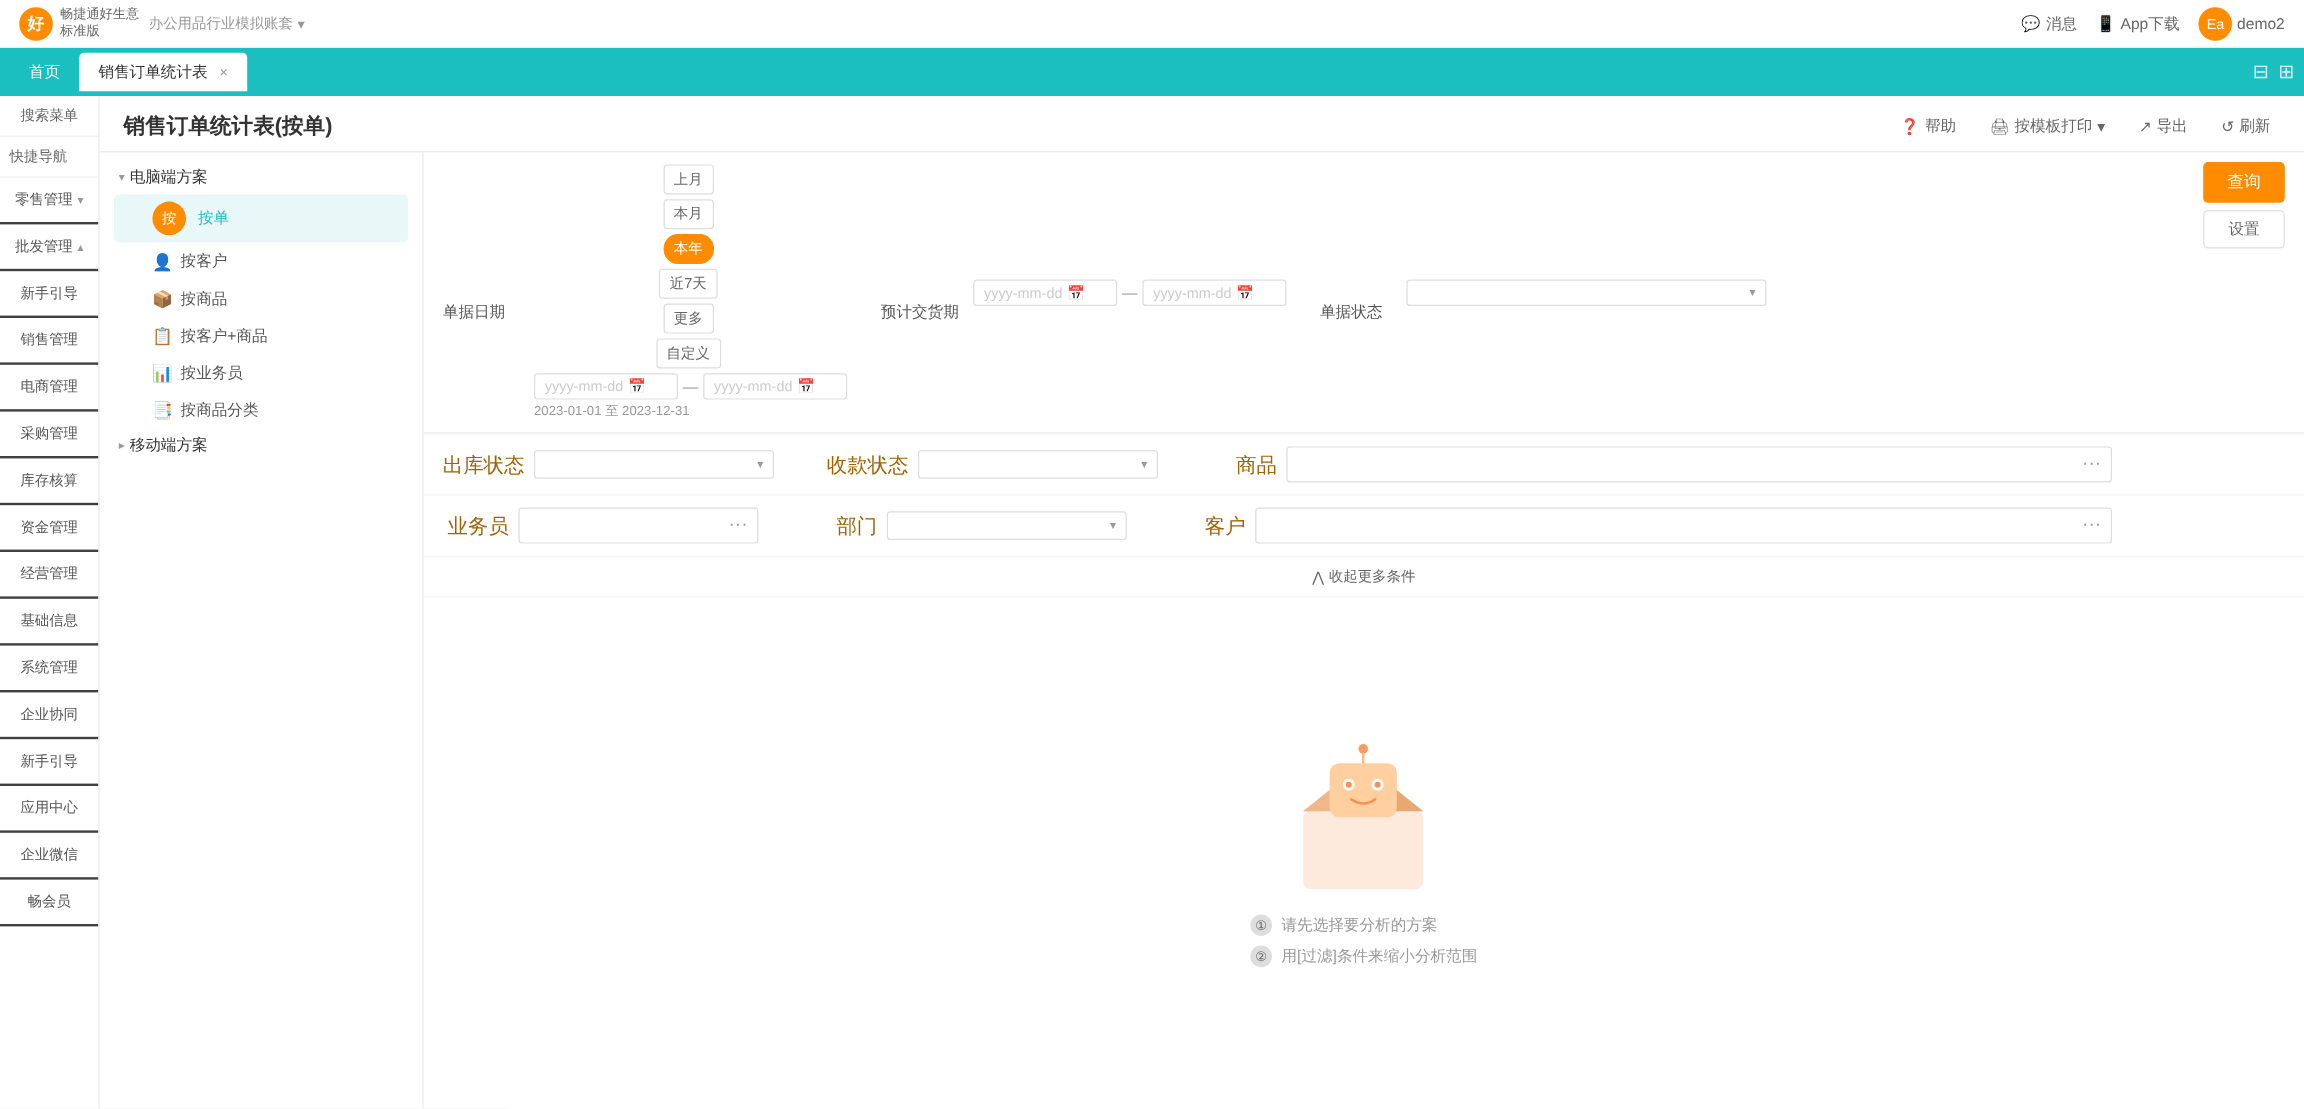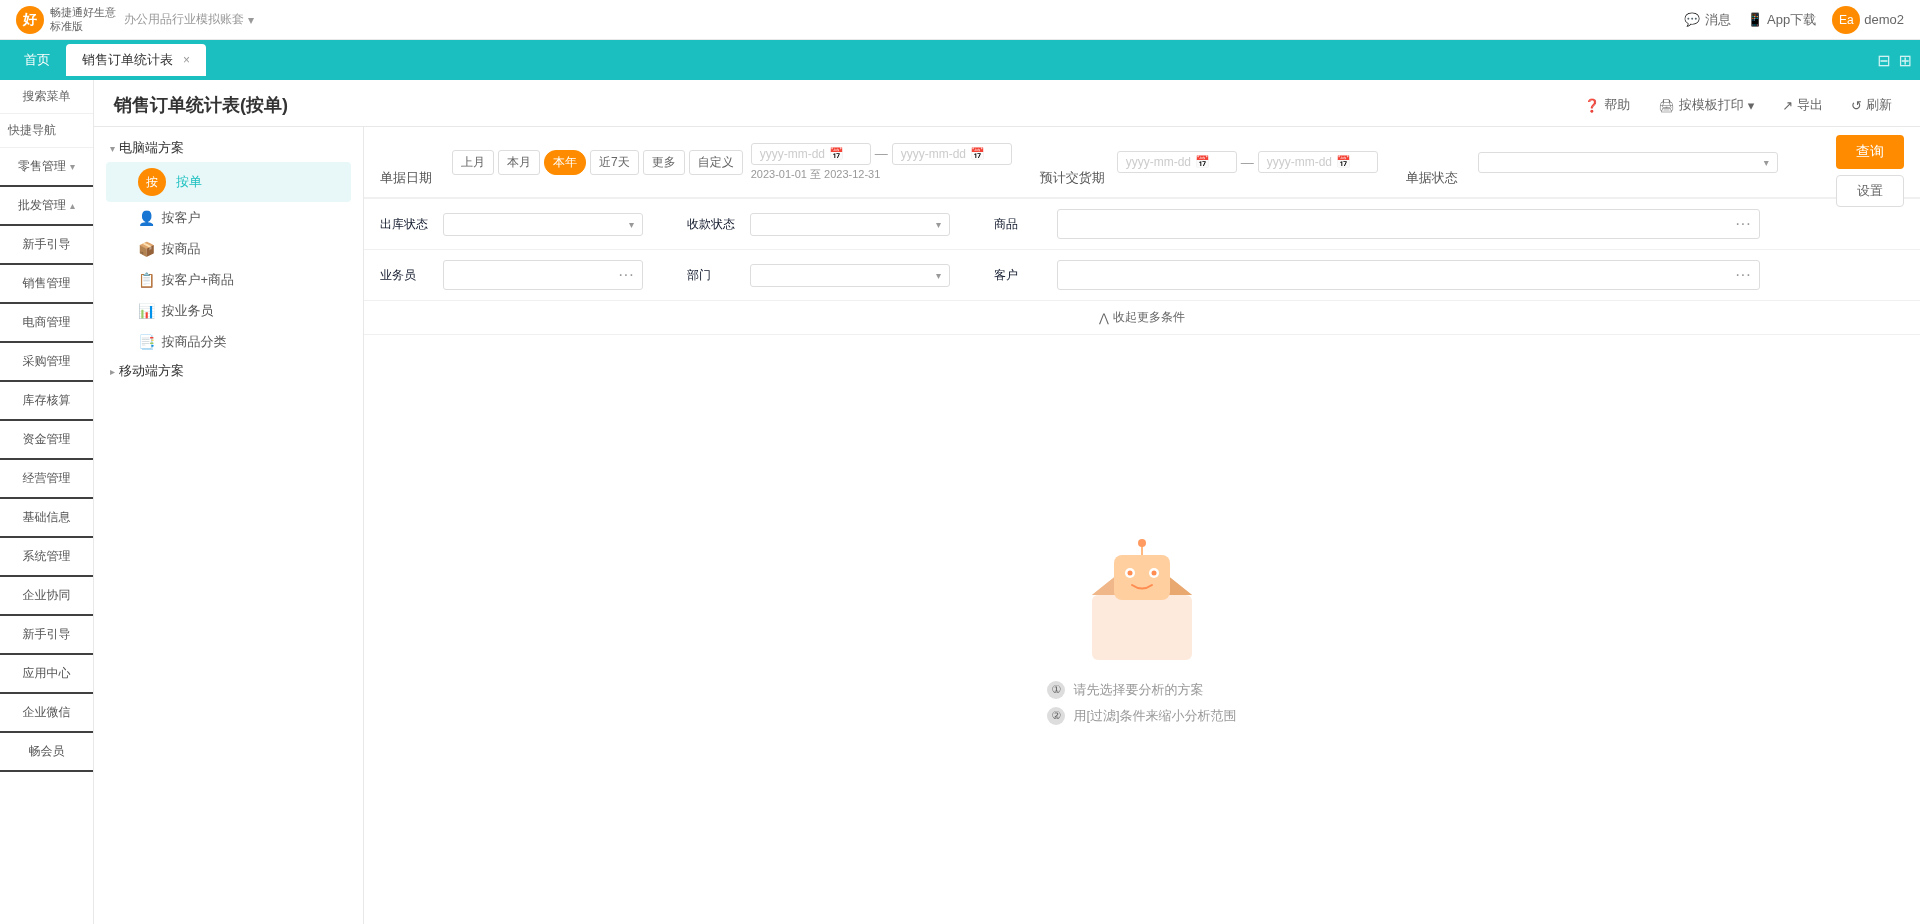--- a/index.html
+++ b/index.html
@@ -23,21 +23,21 @@
     .tab-item.home { background: transparent; color: white; }
     .tab-item.active { background: #fff; color: #333; }
     .tab-close { font-size: 12px; color: #999; cursor: pointer; margin-left: 4px; }
     .tab-controls { margin-left: auto; display: flex; gap: 8px; }
     .tab-ctrl-btn { color: white; cursor: pointer; font-size: 16px; opacity: 0.8; }
 
     
     .main-layout { display: flex; flex: 1; overflow: hidden; }
 
     
-    .sidebar { width: 94px; background: #fff; border-right: 1px solid #e8e8e8; display: flex; flex-direction: column; flex-shrink: 0; overflow-y: auto; }
+    .sidebar { width: 83px; background: #fff; border-right: 1px solid #e8e8e8; display: flex; flex-direction: column; flex-shrink: 0; overflow-y: auto; }
     .sidebar-section { border-bottom: 2px solid #404040; }
     .sidebar-item { padding: 10px 0; text-align: center; cursor: pointer; color: #555; font-size: 12px; display: flex; flex-direction: column; align-items: center; gap: 2px; }
     .sidebar-item.has-expand { flex-direction: row; justify-content: center; padding: 10px 8px; font-size: 13px; }
     .search-menu { padding: 8px; text-align: center; font-size: 12px; color: #666; cursor: pointer; border-bottom: 1px solid #f0f0f0; }
     .quick-nav { padding: 8px; font-size: 12px; color: #666; cursor: pointer; border-bottom: 1px solid #f0f0f0; }
     .nav-label { font-size: 12px; }
     .expand-icon { font-size: 10px; color: #999; margin-left: 2px; }
 
     
     .content-area { flex: 1; display: flex; flex-direction: column; overflow: hidden; }
@@ -68,21 +68,21 @@
     .filter-row { display: flex; align-items: center; padding: 10px 16px; gap: 12px; background: #fff; border-bottom: 1px solid #f0f0f0; flex-wrap: wrap; }
     .filter-label { font-size: 13px; color: #555; white-space: nowrap; min-width: 60px; margin-top: 32px; }
     .date-quick-btn { padding: 3px 8px; border: 1px solid #ddd; border-radius: 3px; cursor: pointer; font-size: 12px; color: #666; background: white; }
     .date-quick-btn.active { background: #ff8c00; color: white; border-color: #ff8c00; border-radius: 12px; }
     .date-input { border: 1px solid #ddd; border-radius: 3px; padding: 3px 8px; font-size: 12px; color: #ccc; width: 120px; display: flex; align-items: center; gap: 4px; cursor: pointer; background: white; }
     .date-sep { color: #999; }
     .filter-select { border: 1px solid #ddd; border-radius: 3px; padding: 4px 8px; font-size: 12px; color: #333; background: white; min-width: 140px; display: flex; align-items: center; justify-content: space-between; cursor: pointer; }
     .filter-select-wide { min-width: 300px; }
     .date-range-text { font-size: 11px; color: #999; margin-top: 2px; }
     .filter-item { display: flex; align-items: center; gap: 8px; }
-    .filter-item-label { font-size: 12px; color: #0f172a; white-space: nowrap; min-width: 55px; text-align: left; }
+    .filter-item-label { font-size: 17px; color: #a16207; white-space: nowrap; min-width: 55px; text-align: right; }
     .filter-item-input { flex: 1; border: 1px solid #ddd; border-radius: 3px; padding: 5px 8px; font-size: 12px; background: white; display: flex; align-items: center; justify-content: space-between; cursor: pointer; color: #333; }
     .filter-dots { color: #999; font-size: 16px; cursor: pointer; }
     .filter-caret { color: #999; font-size: 10px; }
 
     .collapse-bar { display: flex; justify-content: center; align-items: center; padding: 8px; background: #fff; border-bottom: 1px solid #f0f0f0; cursor: pointer; color: #666; font-size: 12px; gap: 4px; }
 
     .empty-area { flex: 1; display: flex; align-items: center; justify-content: center; background: #fff; }
     .empty-content { display: flex; flex-direction: column; align-items: center; gap: 16px; }
     .empty-tips { display: flex; flex-direction: column; gap: 8px; }
     .empty-tip { display: flex; align-items: center; gap: 8px; color: #999; font-size: 13px; }
@@ -307,21 +307,21 @@
           </div>
         </div>
       </div>
 
       <div class="right-panel">
 
         <div style="position:relative; background:#fff; border-bottom:1px solid #f0f0f0;">
           <div class="filter-row" style="padding-right: 120px;">
 
             <span class="filter-label">单据日期</span>
-            <div style="display:flex; align-items:center; gap:4px; flex-wrap:wrap;">
+            <div style="display:flex; align-items:center; gap:4px; flex-wrap:wrap;flex-direction:column;">
               <button class="date-quick-btn">上月</button>
               <button class="date-quick-btn">本月</button>
               <button class="date-quick-btn active">本年</button>
               <button class="date-quick-btn">近7天</button>
               <button class="date-quick-btn">更多</button>
               <button class="date-quick-btn">自定义</button>
               <div style="display:flex; flex-direction:column; margin-left:4px;">
                 <div style="display:flex; align-items:center; gap:4px;">
                   <div class="date-input">
                     <span>yyyy-mm-dd</span>

